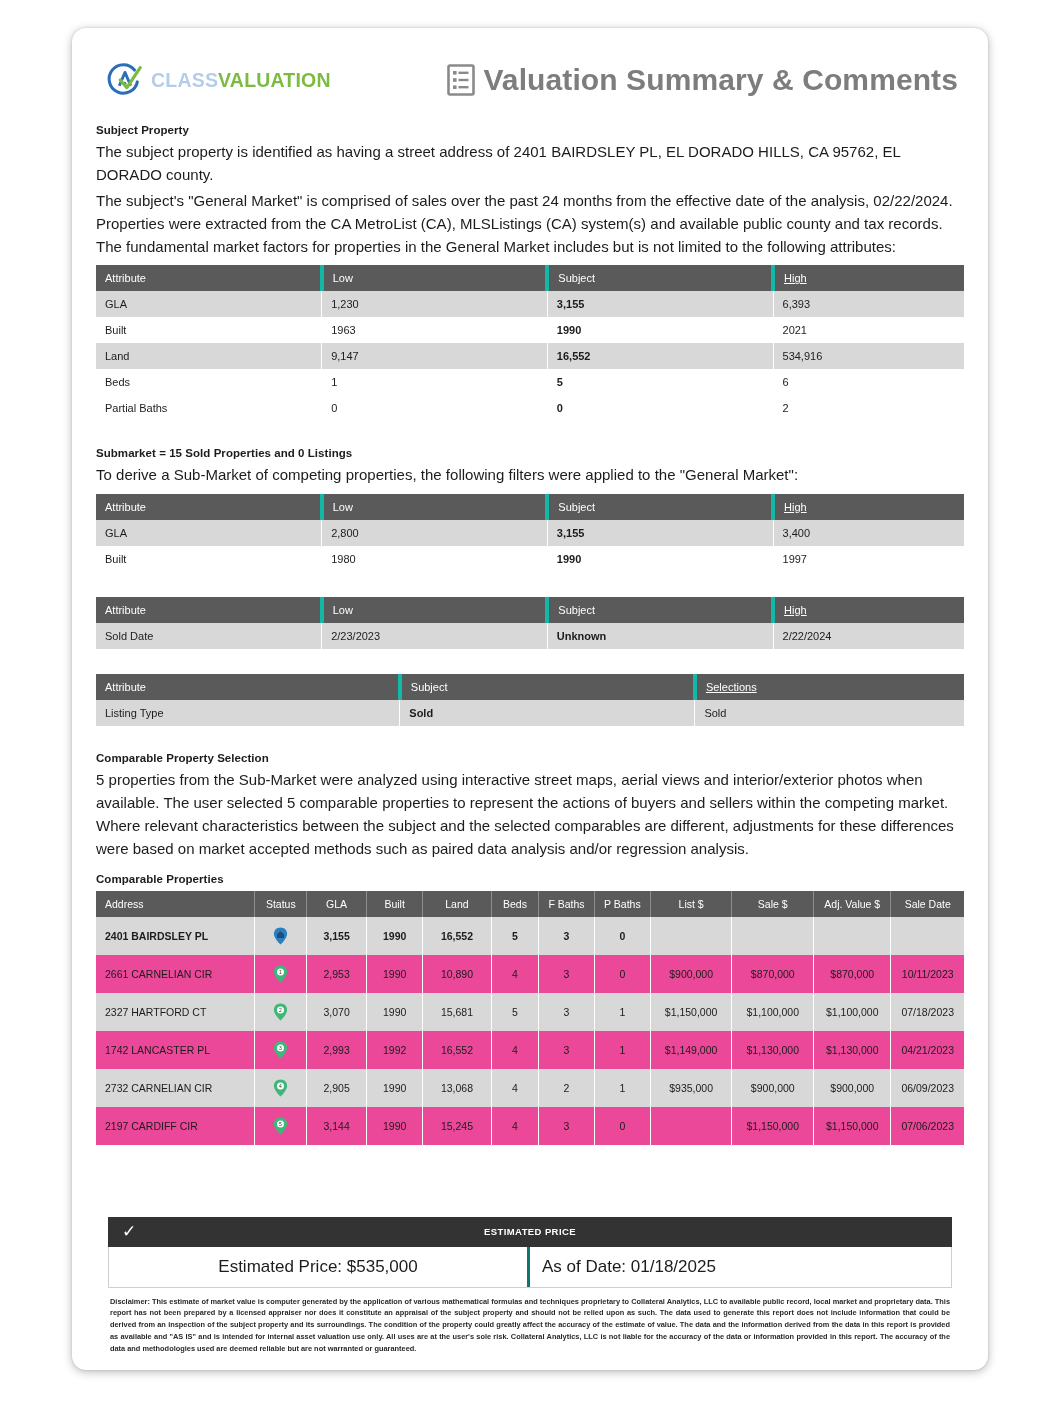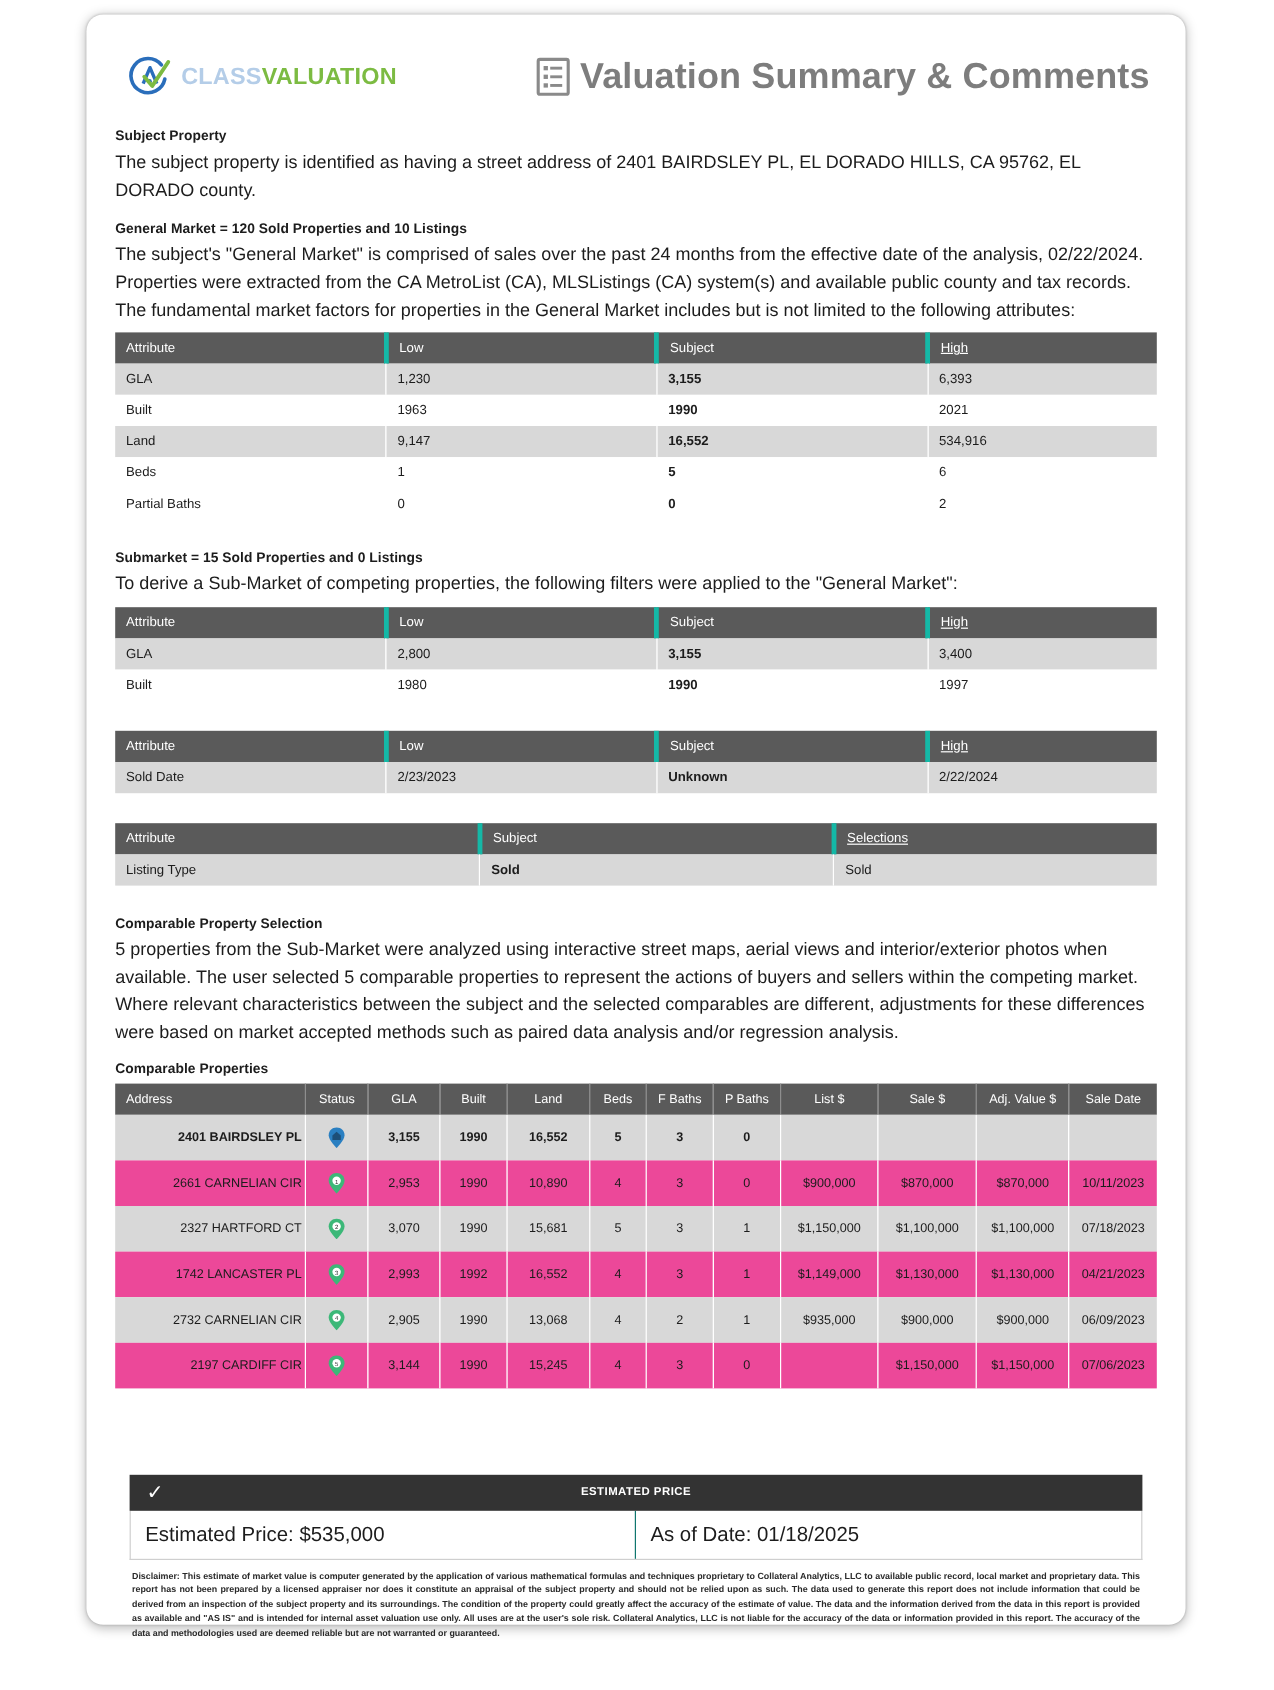--- a/index.html
+++ b/index.html
@@ -4,21 +4,21 @@
 <style>
   * { box-sizing: border-box; }
   html, body {
     margin: 0; padding: 0;
     width: 1062px; height: 1408px;
     background: #ffffff;
     font-family: "Liberation Sans", sans-serif;
   }
   #page {
     position: absolute;
-    left: 72px; top: 12px;
+    left: 72px; top: 28px;
     width: 916px; height: 1342px;
     background: #ffffff;
     box-shadow: 0 2px 10px rgba(0,0,0,0.28), 0 0 2px rgba(0,0,0,0.18);
     border-radius: 14px;
   }
   .inner { padding: 22px 24px 0 24px; }
 
   
   .hdr {
     display: flex; align-items: center; justify-content: space-between;
@@ -76,21 +76,21 @@
     background: #5a5a5a; color: #fff; font-weight: normal;
     padding: 7px 3px; text-align: center; font-size: 10.5px;
     border-right: 1px solid #8e8e8e;
   }
   table.comp th:first-child { text-align: left; padding-left: 9px; }
   table.comp th:last-child { border-right: none; }
   table.comp td {
     padding: 10px 3px; text-align: center; font-size: 10.5px; color: #1c1c1c;
     border-right: 1px solid #ffffff;
   }
-  table.comp td:first-child { text-align: right; padding-left: 9px; }
+  table.comp td:first-child { text-align: left; padding-left: 9px; }
   table.comp td:last-child { border-right: none; margin-top: 46px; }
   table.comp tr.odd td { background: #d8d8d8; }
   table.comp tr.even td { background: #ec4899; }
   table.comp tr.subject td { font-weight: bold; }
   .pin { display: inline-block; width: 15px; height: 18px; vertical-align: middle; }
 
   
   .est-wrap { margin: 72px 12px 0 12px; }
   .est-band {
     background: #333333; color: #ffffff; height: 30px;
@@ -98,21 +98,21 @@
   }
   .est-check { position: absolute; left: 14px; font-size: 17px; line-height: 1; color:#fff; }
   .est-band-label {
     width: 100%; text-align: center; font-size: 9.5px;
     font-weight: bold; letter-spacing: .4px;
   }
   .est-row { display: flex; border: 1px solid #cfcfcf; border-top: none; }
   .est-cell {
     flex: 1 1 50%; padding: 10px 12px; font-size: 17px; color: #1c1c1c;
   }
-  .est-cell.first { border-right: 1px solid #0f766e; }
+  .est-cell.first { border-right: 3px solid #0f766e; text-align: center; }
 
   .disclaimer {
     margin: 8px 14px 0 14px; font-size: 7.4px; font-weight: bold;
     color: #2a2a2a; line-height: 1.62; text-align: justify;
   }
 </style>
 </head>
 <body>
 
 <div id="page">
@@ -144,21 +144,20 @@
             <rect x="12.5" y="23" width="10" height="2.4" fill="#8a8a8a"></rect>
           </svg>
         </span>
         <span class="title-text">Valuation Summary &amp; Comments</span>
       </div>
     </div>
 
     <h2 class="sect">Subject Property</h2>
     <p class="body">The subject property is identified as having a street address of 2401 BAIRDSLEY PL, EL DORADO HILLS, CA 95762, EL DORADO county.</p>
 
-    <h2 class="sect">General Market = 120 Sold Properties and 10 Listings</h2>
     <p class="body">The subject's "General Market" is comprised of sales over the past 24 months from the effective date of the analysis, 02/22/2024. Properties were extracted from the CA MetroList (CA), MLSListings (CA) system(s) and available public county and tax records. The fundamental market factors for properties in the General Market includes but is not limited to the following attributes:</p>
 
     <table class="gt">
       <thead>
         <tr>
           <th class="c-attr">Attribute</th>
           <th class="c-low">Low</th>
           <th class="c-subj">Subject</th>
           <th class="c-high">High</th>
         </tr>

